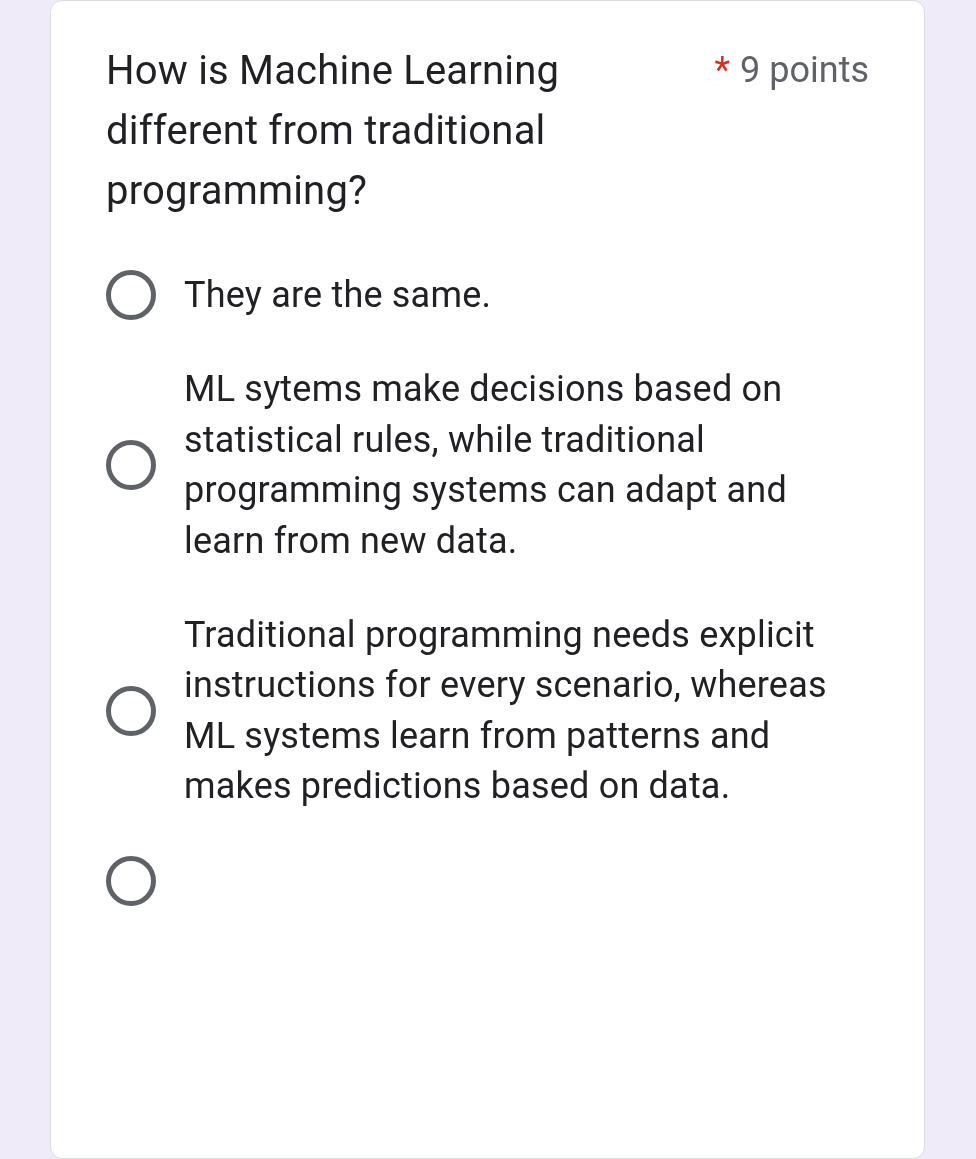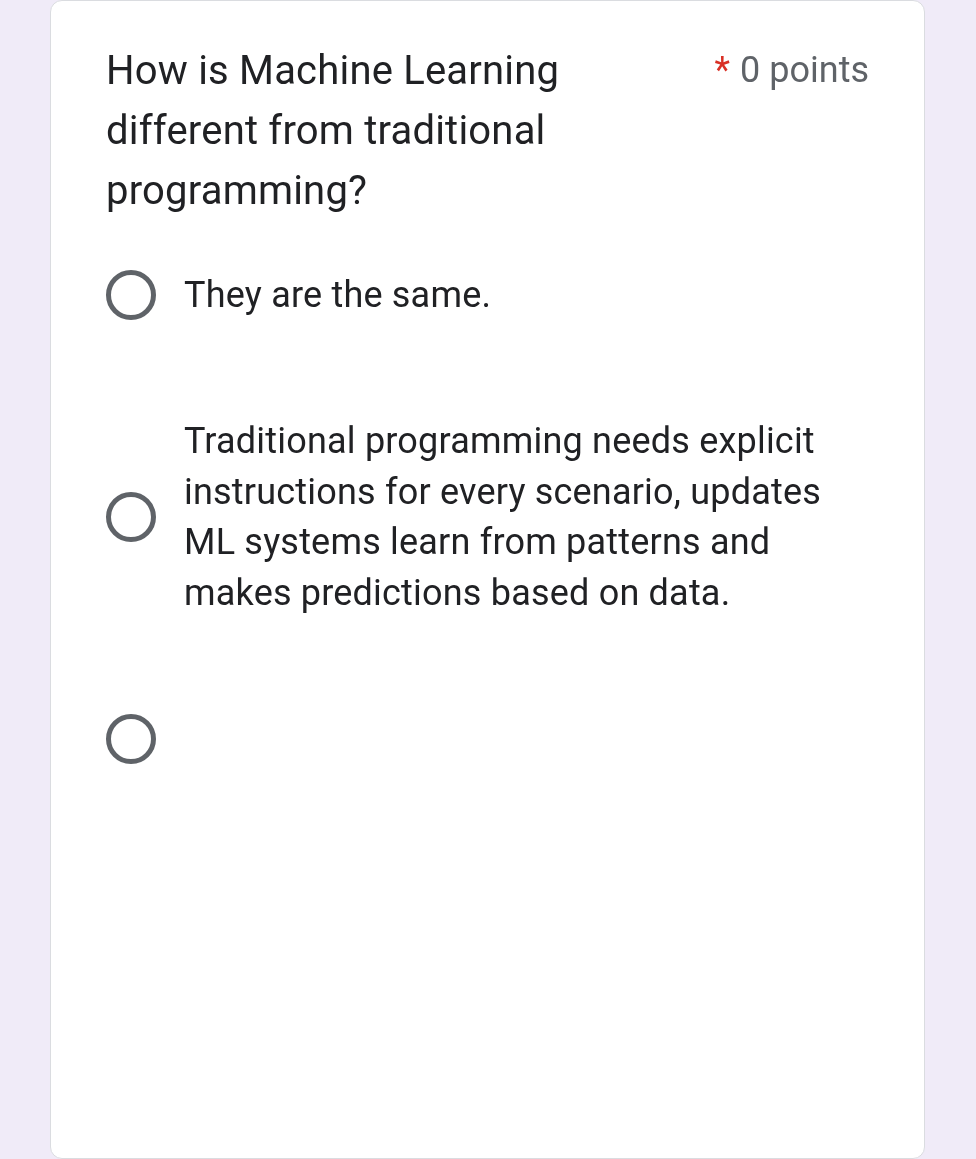--- a/index.html
+++ b/index.html
@@ -54,21 +54,21 @@
       line-height: 1;
     }
     .points-text {
       color: #5f6368;
       font-size: 36px;
       font-weight: 400;
     }
     .options-container {
       display: flex;
       flex-direction: column;
-      gap: 96px;
+      gap: 44px;
     }
     .option-row {
       display: flex;
       align-items: center;
       gap: 28px;
       cursor: pointer;
     }
     .radio-circle {
       width: 50px;
       height: 50px;
@@ -86,33 +86,37 @@
     }
   </style>
 </head>
 <body>
 
 <div class="card">
   <div class="header-row">
     <div class="question-text">How is Machine Learning different from traditional programming?</div>
     <div class="points-container">
       <span class="required-star">*</span>
-      <span class="points-text">0 points</span>
+      <span class="points-text">9 points</span>
     </div>
   </div>
 
   <div class="options-container">
     <div class="option-row">
       <div class="radio-circle"></div>
       <div class="option-text">They are the same.</div>
     </div>
 
+    <div class="option-row">
+      <div class="radio-circle"></div>
+      <div class="option-text">ML sytems make decisions based on statistical rules, while traditional programming systems can adapt and learn from new data.</div>
+    </div>
 
     <div class="option-row">
       <div class="radio-circle"></div>
-      <div class="option-text">Traditional programming needs explicit instructions for every scenario, updates ML systems learn from patterns and makes predictions based on data.</div>
+      <div class="option-text">Traditional programming needs explicit instructions for every scenario, whereas ML systems learn from patterns and makes predictions based on data.</div>
     </div>
 
     <div class="option-row">
       <div class="radio-circle"></div>
     </div>
   </div>
 </div>
 
 </body></html>

